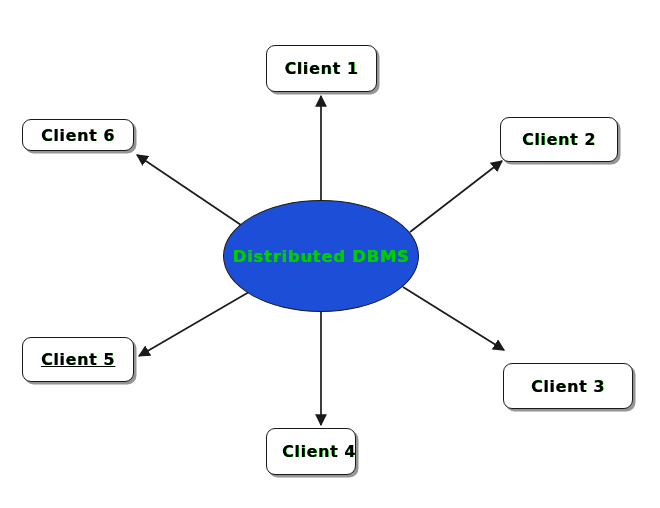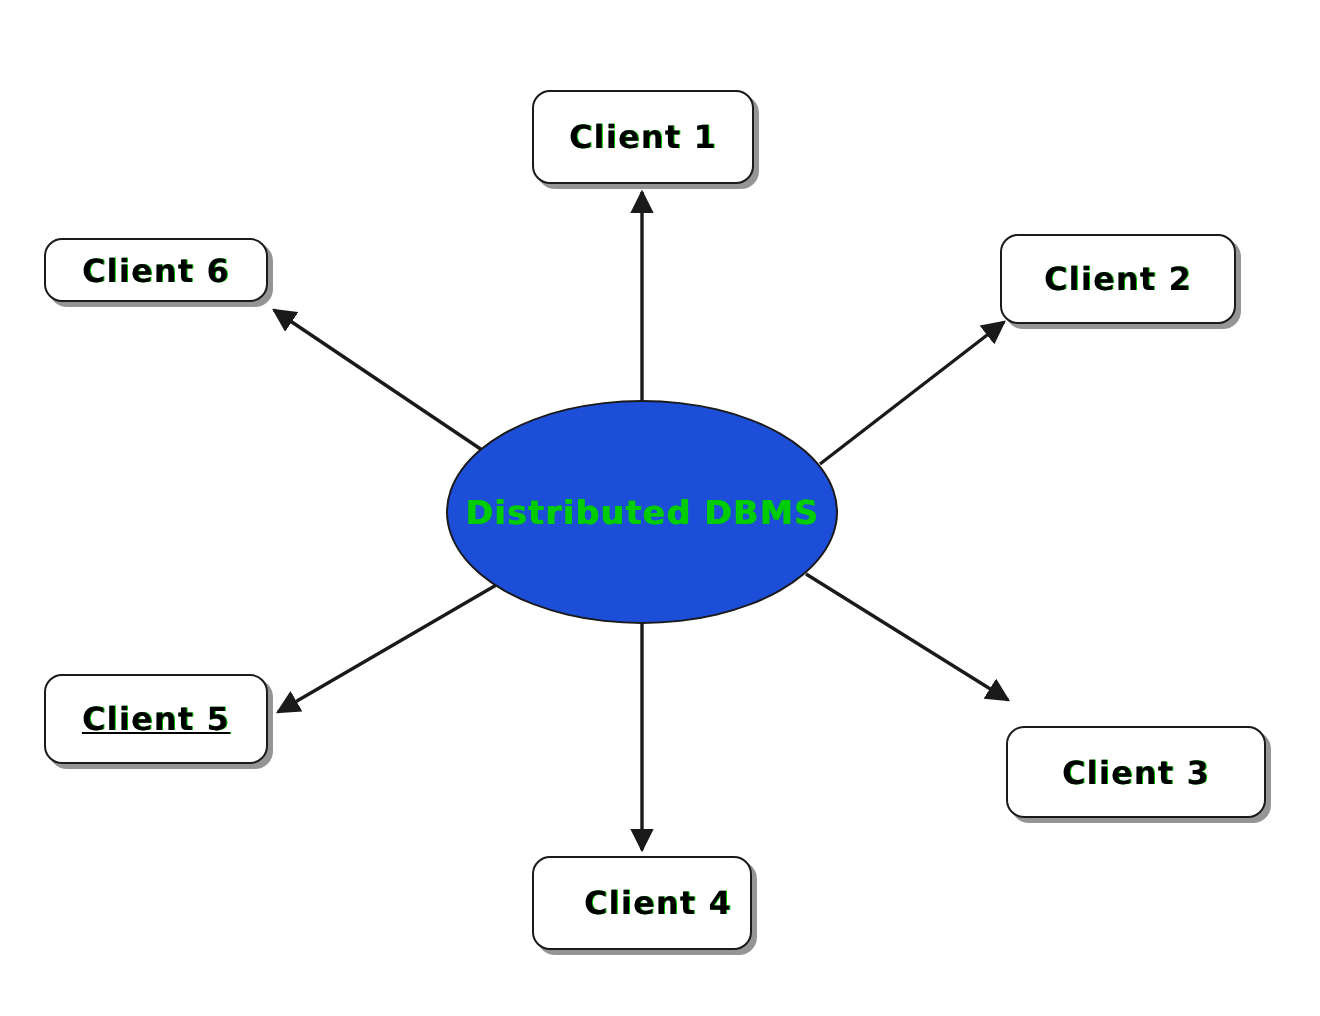--- a/index.html
+++ b/index.html
@@ -63,21 +63,21 @@
     font-weight: bold;
     font-size: 16.5px;
     letter-spacing: 0.7px;
     white-space: nowrap;
     text-shadow: 0.5px 0 0 #00cc00;
   }
   
   #node-client-1 { left: 266px; top: 45px;  width: 111px; height: 47px; }
   #node-client-2 { left: 500px; top: 117px; width: 118px; height: 45px; text-align: center; }
   #node-client-3 { left: 503px; top: 336px; width: 130px; height: 46px; margin-top: 27px; }
-  #node-client-4 { left: 266px; top: 428px; width: 110px; height: 47px; padding-left: 16px; }
+  #node-client-4 { left: 266px; top: 428px; width: 90px; height: 47px; padding-left: 16px; }
   #node-client-5 { left: 22px;  top: 337px; width: 112px; height: 45px; text-decoration: underline; }
   #node-client-6 { left: 22px;  top: 119px; width: 112px; height: 32px; }
   #hub-node      { left: 223px; top: 200px; width: 196px; height: 112px; }
 </style>
 </head>
 <body>
 
 <div id="canvas">
 
   <svg id="edges" viewBox="0 0 660 508" width="660" height="508" xmlns="http://www.w3.org/2000/svg">

